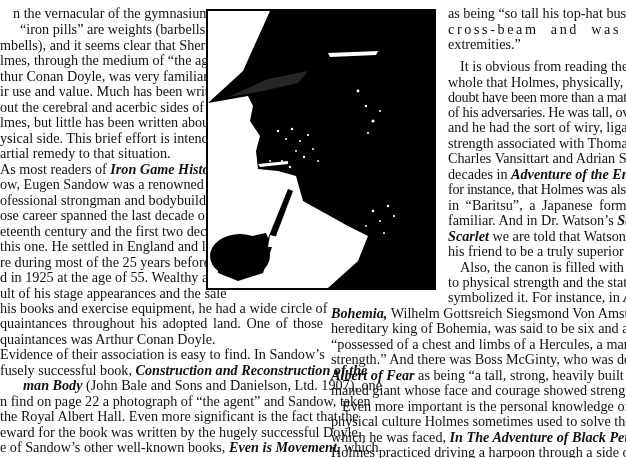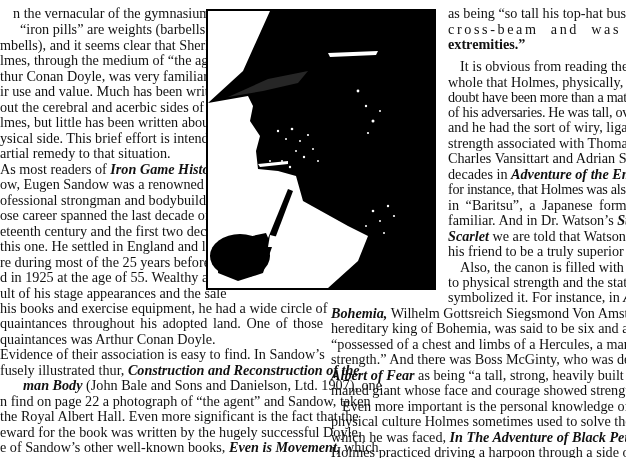--- a/index.html
+++ b/index.html
@@ -88,38 +88,38 @@
     <path d="M62 224 L70 226 L68 236 L60 236 Z" fill="#fff"></path>
   </svg>
 </div>
 
 <div>
   <div class="line j" style="left:0px;top:301px;width:284px;">his books and exercise equipment, he had a wide circle of</div>
   <div class="line j" style="left:0px;top:316px;width:323px;">quaintances throughout his adopted land. One of those</div>
   <div class="line" style="left:0px;top:332px;">quaintances was Arthur Conan Doyle.</div>
   <div class="line j" style="left:0px;top:347px;width:323px;">Evidence of their association is easy to find. In Sandow’s</div>
   <div class="line j" style="left:0px;top:363px;width:323px;">
-    <span>fusely illustrated thur, </span><span class="bi">Construction and Reconstruction of the</span>
+    <span>fusely successful book, </span><span class="bi">Construction and Reconstruction of the</span>
   </div>
   <div class="line j" style="left:0px;top:378px;width:323px;margin-left:23px;">
     <span class="bi">man Body</span><span> (John Bale and Sons and Danielson, Ltd. 1907), one</span>
   </div>
   <div class="line j" style="left:0px;top:394px;width:323px;">n find on page 22 a photograph of “the agent” and Sandow, taken</div>
   <div class="line j" style="left:0px;top:409px;width:323px;">the Royal Albert Hall. Even more significant is the fact that the</div>
   <div class="line j" style="left:0px;top:425px;width:323px;">eward for the book was written by the hugely successful Doyle.</div>
   <div class="line j" style="left:0px;top:440px;width:323px;">
     <span>e of Sandow’s other well-known books, </span><span class="bi">Even is Movement,</span><span> which</span>
   </div>
   <div class="line" style="left:0px;top:456px;">s published in 1919 by National Health Press in London, also</div>
 </div>
 
 <div>
   <div class="line" style="left:448px;top:6px;">as being “so tall his top-hat busted the</div>
   <div class="line" style="left:448px;top:22px;letter-spacing:2.6px;word-spacing:6px;">cross-beam and was huge in</div>
-  <div class="line" style="left:448px;top:37px;font-weight:bold;">extremities.”</div>
+  <div class="line" style="left:448px;top:37px;">extremities.”</div>
   <div class="line" style="left:460px;top:59px;">It is obvious from reading the canon as a</div>
   <div class="line" style="left:448px;top:75px;">whole that Holmes, physically, would no</div>
   <div class="line" style="left:448px;top:90px;letter-spacing:-0.3px;">doubt have been more than a match for most</div>
   <div class="line" style="left:448px;top:105px;letter-spacing:-0.3px;">of his adversaries. He was tall, over six feet,</div>
   <div class="line" style="left:448px;top:120px;">and he had the sort of wiry, ligamentous</div>
   <div class="line" style="left:448px;top:136px;">strength associated with Thomas Topham,</div>
   <div class="line" style="left:448px;top:151px;">Charles Vansittart and Adrian Schmidt. We</div>
   <div class="line" style="left:448px;top:167px;">
     <span>decades in </span><span class="bi">Adventure of the Empty House,</span>
   </div>

